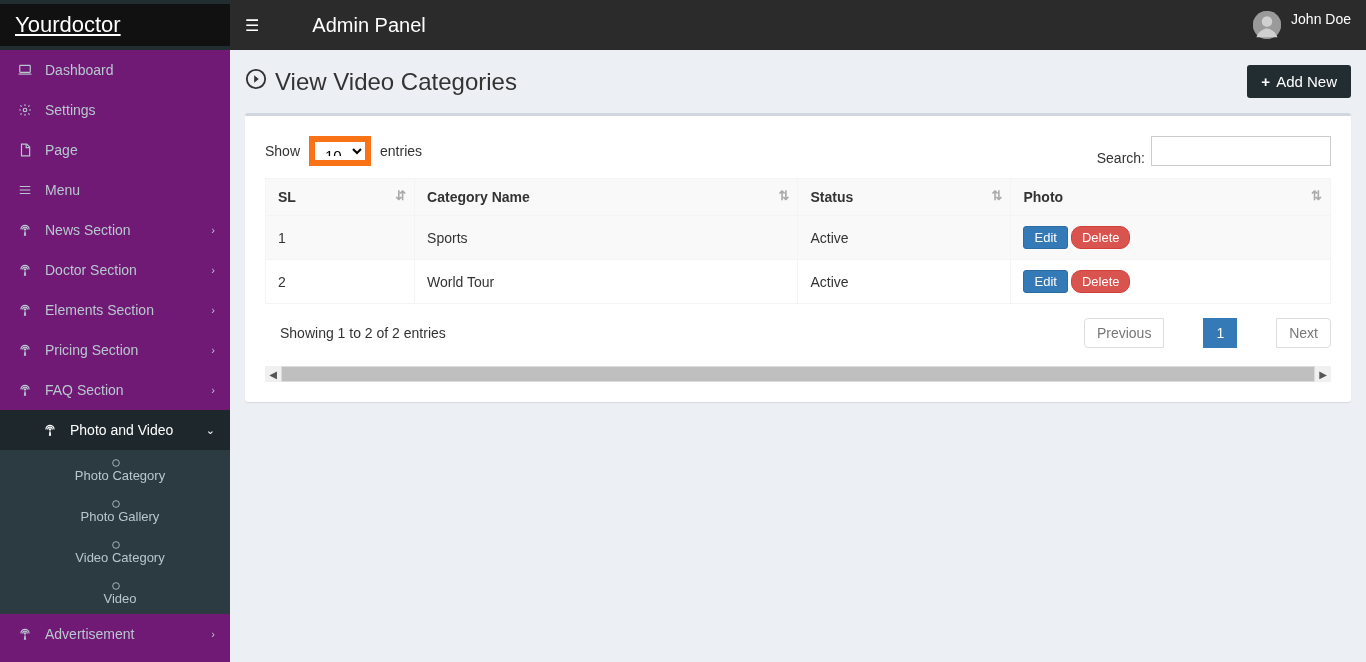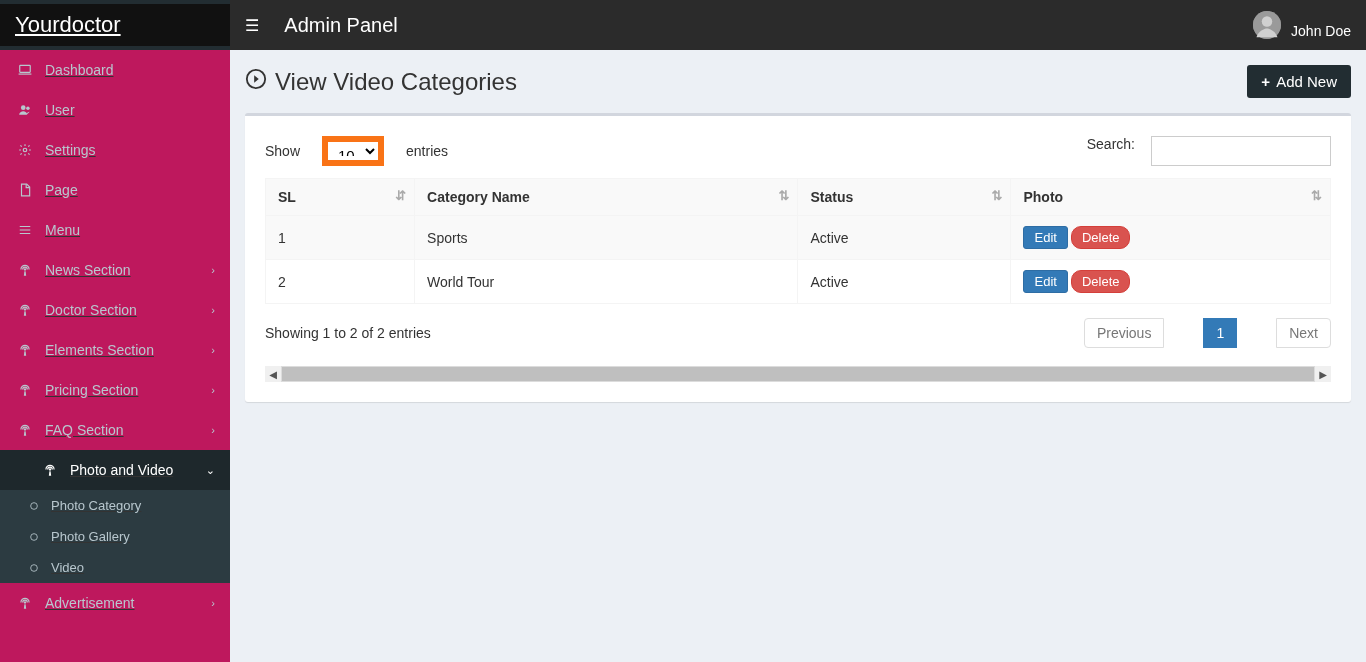--- a/index.html
+++ b/index.html
@@ -35,39 +35,38 @@
   flex: 1;
   background: #2b2b2b;
   height: 50px;
   display: flex;
   align-items: center;
   padding: 0 15px;
   justify-content: space-between;
 }
 .nav-left { display: flex; align-items: center; gap: 25px; }
 .sidebar-toggle { color: #fff; font-size: 16px; cursor: pointer; }
-.panel-title { font-size: 20px; font-weight: 400; color: #fff; }
-.nav-right { display: flex; align-items: flex-end; gap: 10px; }
+.panel-title { font-size: 20px; font-weight: 400; color: #fff; margin-left: 28px; }
+.nav-right { display: flex; align-items: flex-start; gap: 10px; }
 .avatar {
   width: 28px; height: 28px; border-radius: 50%; background: #888;
   display: inline-block;
 }
 .avatar svg { width: 28px; height: 28px; }
 .username { color: #fff; font-size: 14px; }
 
 
 .sidebar {
   width: 230px;
   position: absolute;
   top: 50px;
   bottom: 0;
   left: 0;
-  background: #be185d;
+  background: #701a75;
   overflow-y: auto;
-  text-decoration: underline;
 }
 .sidebar::-webkit-scrollbar { width: 8px; }
 .sidebar::-webkit-scrollbar-track { background: #222d32; }
 .sidebar::-webkit-scrollbar-thumb { background: #4a4a4a; border-radius: 4px; }
 .sidebar-menu { list-style: none; }
 .sidebar-menu li a {
   display: flex;
   align-items: center;
   padding: 12px 15px;
   color: #b8c7ce;
@@ -91,20 +90,21 @@
   font-size: 11px;
 }
 .treeview-menu {
   list-style: none;
   background: #2c3b41;
   padding: 0;
 }
 .treeview-menu li a {
   padding: 8px 15px 8px 25px;
   font-size: 13px;
+  flex-direction: column;
 }
 .treeview-menu .sub-icon {
   width: 18px;
   margin-right: 8px;
   font-size: 11px;
   display: inline-flex;
   align-items: center;
   justify-content: center;
 }
 
@@ -155,30 +155,30 @@
   box-shadow: 0 1px 1px rgba(0,0,0,.1);
   padding: 20px;
 }
 .dt-top {
   display: flex;
   justify-content: space-between;
   align-items: center;
   margin-bottom: 12px;
   color: #333;
 }
-.dt-length { display: flex; align-items: center; gap: 22px; }
+.dt-length { display: flex; align-items: center; gap: 9px; }
 .dt-length select {
   border: 6px solid #f97316;
   background: #fff;
   padding: 4px 6px;
   height: 30px;
   width: 62px;
   font-size: 15px;
 }
-.dt-search { display: flex; align-items: flex-start; gap: 16px; }
+.dt-search { display: flex; align-items: flex-end; gap: 6px; }
 .dt-search input {
   border: 1px solid #ccc;
   padding: 4px 8px;
   height: 30px;
   width: 180px;
   font-size: 13px;
 }
 table.data-table {
   width: 100%;
   border-collapse: collapse;
@@ -224,20 +224,21 @@
   border-radius: 10px;
   font-size: 13px;
   cursor: pointer;
 }
 .dt-bottom {
   display: flex;
   justify-content: space-between;
   align-items: center;
   margin-top: 14px;
   color: #333;
+  margin-left: 15px;
 }
 .pagination {
   display: flex;
   list-style: none;
   gap: 40px;
 }
 .pagination li a {
   display: block;
   padding: 6px 12px;
   border: 1px solid #ddd;
@@ -300,32 +301,20 @@
               <path d="M1 19h22" stroke="currentColor" stroke-width="2"></path>
             </svg>
           </span>
           <span>Dashboard</span>
         </a>
       </li>
       <li>
         <a href="#">
           <span class="menu-icon">
             <svg width="14" height="14" viewBox="0 0 24 24" fill="currentColor">
-              <circle cx="9" cy="8" r="4"></circle>
-              <circle cx="17" cy="9" r="3"></circle>
-              <path d="M2 20c0-4 4-6 7-6s7 2 7 6M15 20c0-3 2-5 5-5"></path>
-            </svg>
-          </span>
-          <span>User</span>
-        </a>
-      </li>
-      <li>
-        <a href="#">
-          <span class="menu-icon">
-            <svg width="14" height="14" viewBox="0 0 24 24" fill="currentColor">
               <circle cx="12" cy="12" r="3" fill="none" stroke="currentColor" stroke-width="2"></circle>
               <path d="M12 2v3M12 19v3M4.2 4.2l2.1 2.1M17.7 17.7l2.1 2.1M2 12h3M19 12h3M4.2 19.8l2.1-2.1M17.7 6.3l2.1-2.1" stroke="currentColor" stroke-width="2"></path>
             </svg>
           </span>
           <span>Settings</span>
         </a>
       </li>
       <li>
         <a href="#">
           <span class="menu-icon">
@@ -436,20 +425,30 @@
             </a>
           </li>
           <li>
             <a href="#">
               <span class="sub-icon">
                 <svg width="10" height="10" viewBox="0 0 24 24">
                   <circle cx="12" cy="12" r="8" fill="none" stroke="currentColor" stroke-width="2"></circle>
                 </svg>
               </span>
               <span>Photo Gallery</span>
+            </a>
+          </li>
+          <li>
+            <a href="#">
+              <span class="sub-icon">
+                <svg width="10" height="10" viewBox="0 0 24 24">
+                  <circle cx="12" cy="12" r="8" fill="none" stroke="currentColor" stroke-width="2"></circle>
+                </svg>
+              </span>
+              <span>Video Category</span>
             </a>
           </li>
           <li>
             <a href="#">
               <span class="sub-icon">
                 <svg width="10" height="10" viewBox="0 0 24 24">
                   <circle cx="12" cy="12" r="8" fill="none" stroke="currentColor" stroke-width="2"></circle>
                 </svg>
               </span>
               <span>Video</span>

